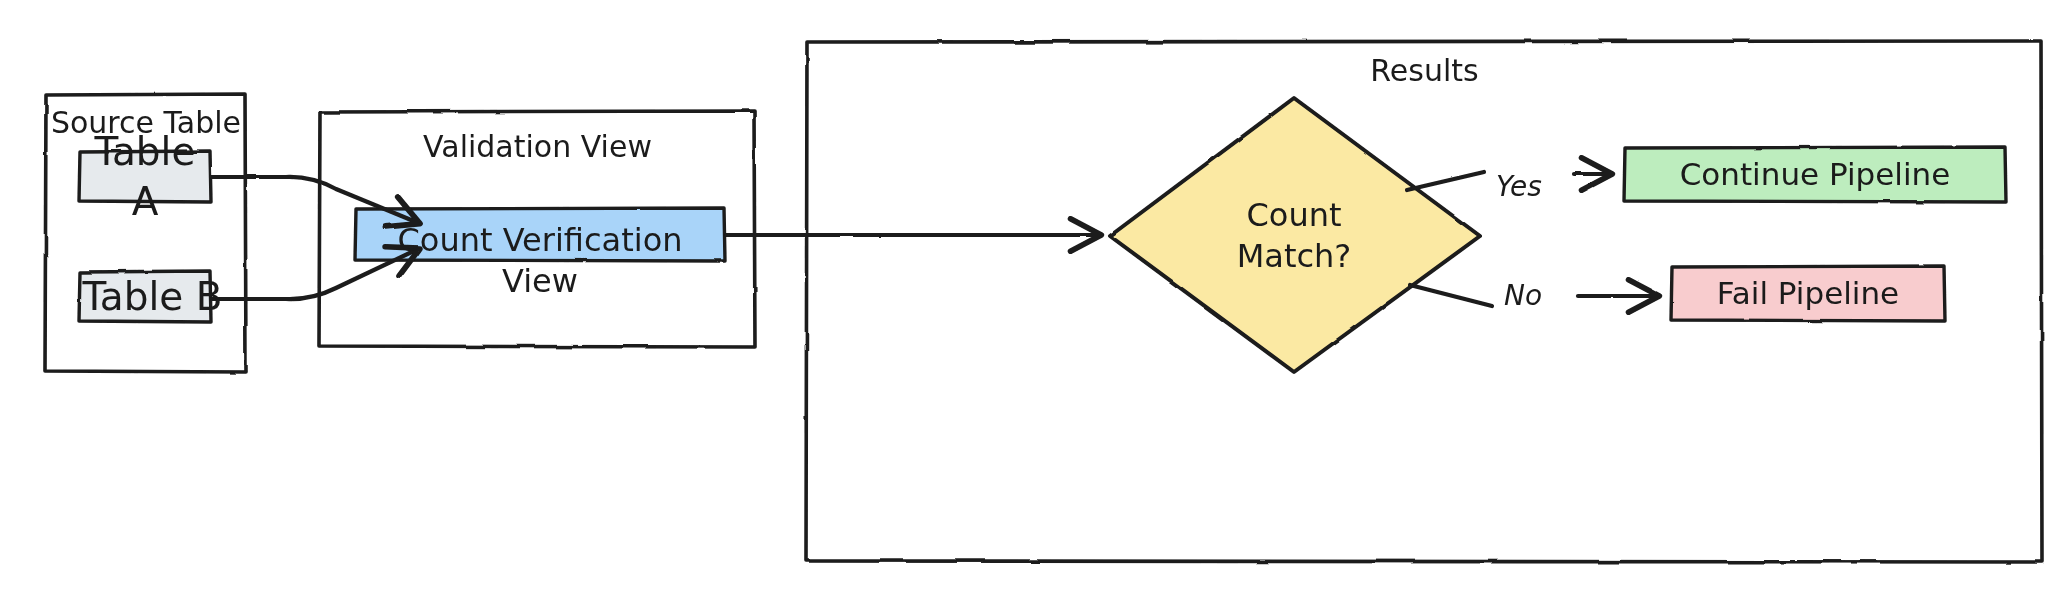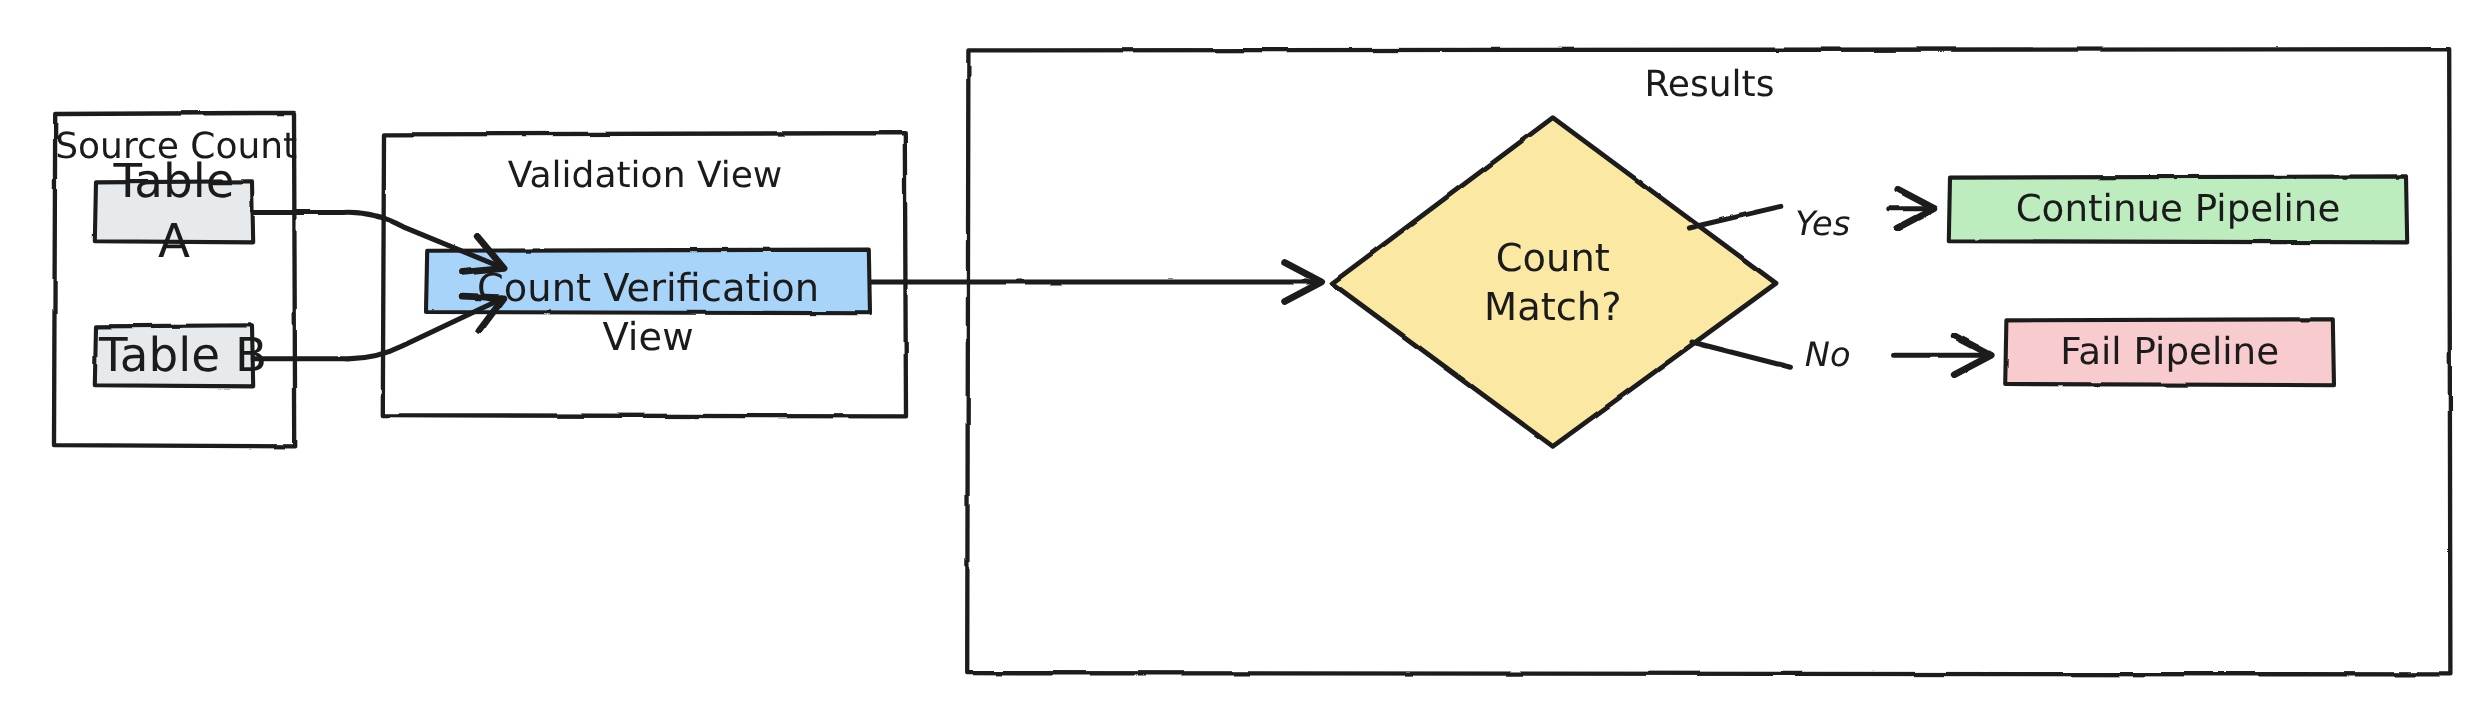--- a/index.html
+++ b/index.html
@@ -131,21 +131,21 @@
       <path d="M1407,190 L1484,172"></path>
 
       <path d="M1574,174 L1608,174" marker-end="url(#arrowhand)"></path>
 
       <path d="M1410,285 L1492,306"></path>
 
       <path d="M1578,296 L1655,296" marker-end="url(#arrowhand)"></path>
     </g>
   </svg>
 
-  <div class="group-title" style="left:46px; top:105px; width:200px;">Source Count</div>
+  <div class="group-title" style="left:46px; top:105px; width:200px;">Source Table</div>
 
   <div class="group-title" style="left:320px; top:117px; width:435px;margin-top:12px;">Validation View</div>
 
   <div class="group-title" style="left:807px; top:53px; width:1235px;">Results</div>
 
   <div class="node-label t-table" style="left:79px; top:151px; width:132px; height:51px;">Table A</div>
 
   <div class="node-label t-table" style="left:79px; top:271px; width:147px; height:51px;">Table B</div>
 
   <div class="node-label t-view" style="left:355px; top:208px; width:370px; height:53px;margin-top:26px;">Count Verification View</div>

